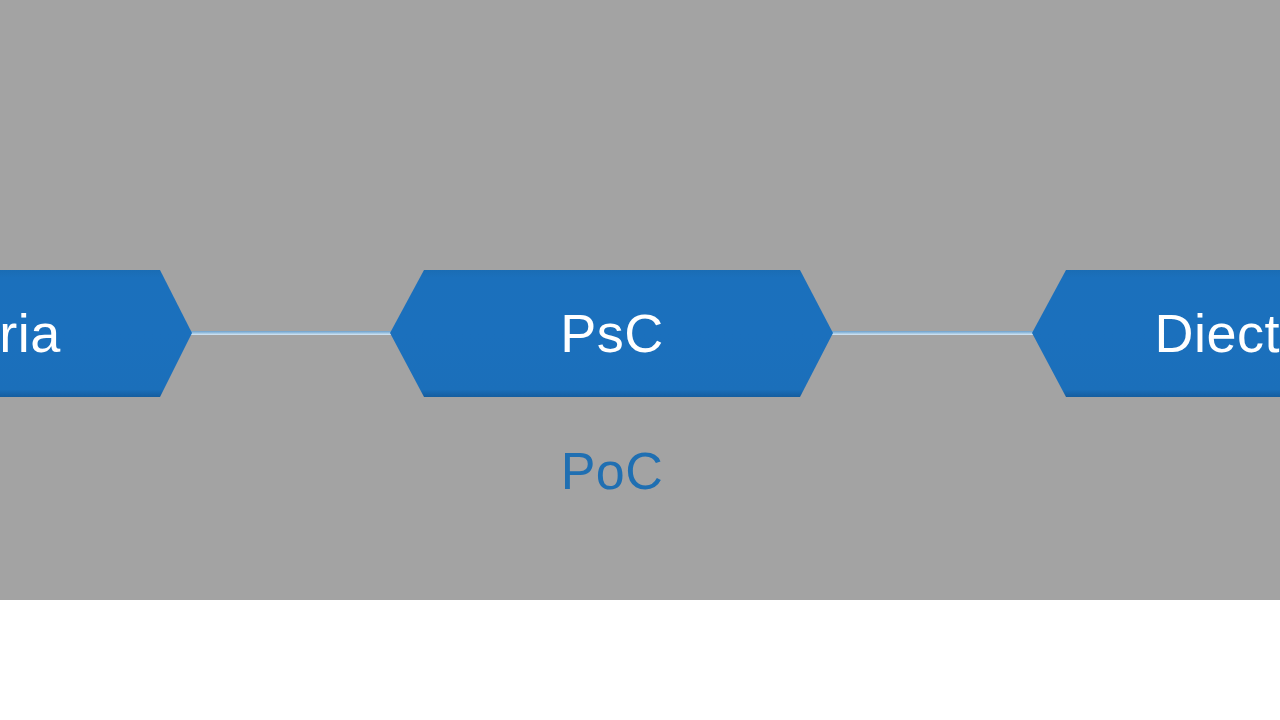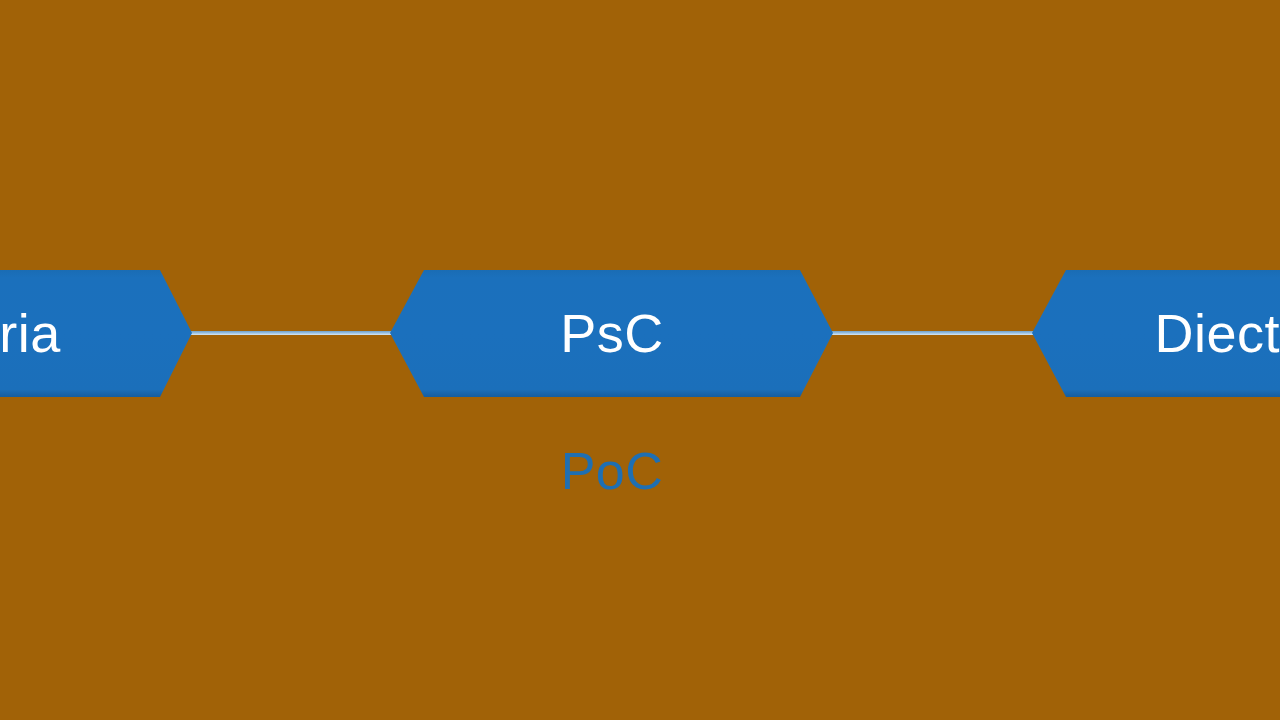--- a/index.html
+++ b/index.html
@@ -7,22 +7,22 @@
     margin: 0;
     padding: 0;
     background: #ffffff;
   }
   body {
     font-family: "Liberation Sans", sans-serif;
   }
   #canvas {
     position: relative;
     width: 1280px;
-    height: 720px;
-    background: #a16207;
+    height: 600px;
+    background: #a3a3a3;
     overflow: hidden;
   }
   .flow-svg {
     position: absolute;
     left: 0;
     top: 0;
     width: 1280px;
     height: 720px;
     display: block;
   }

